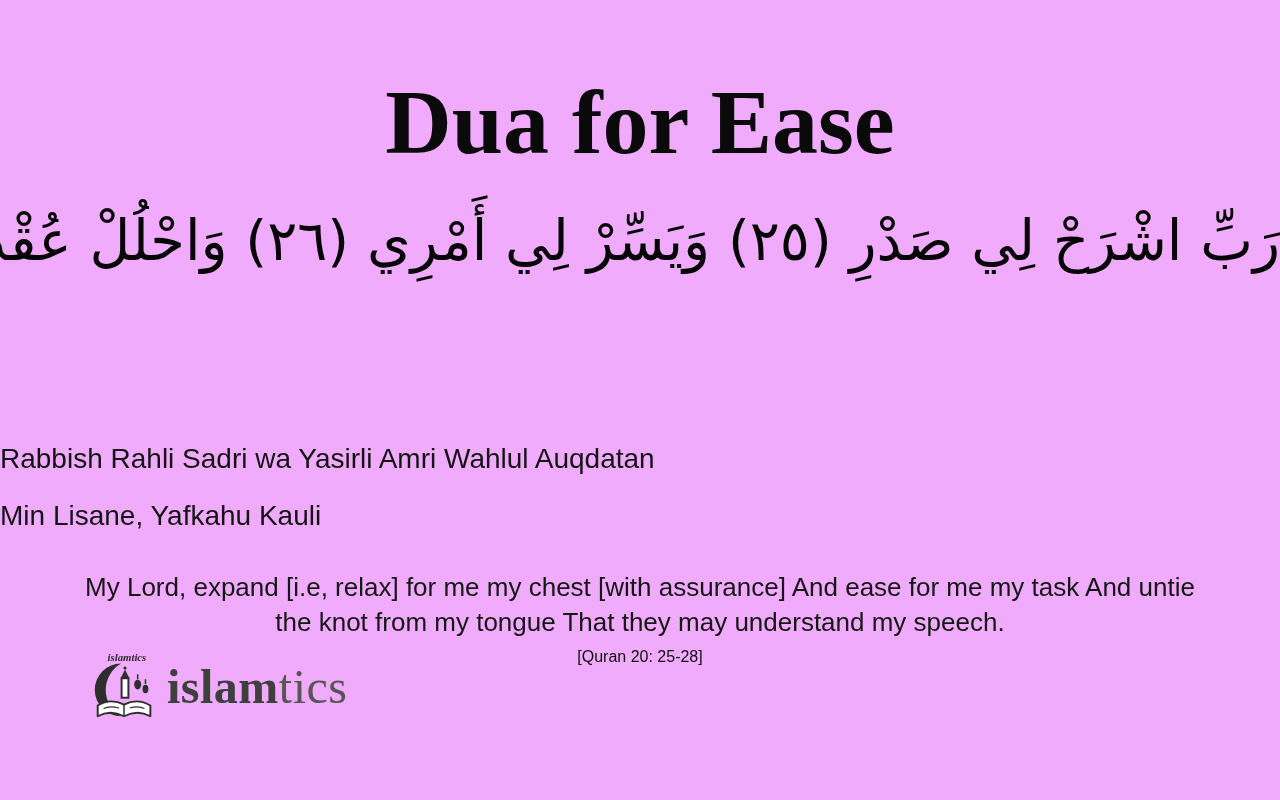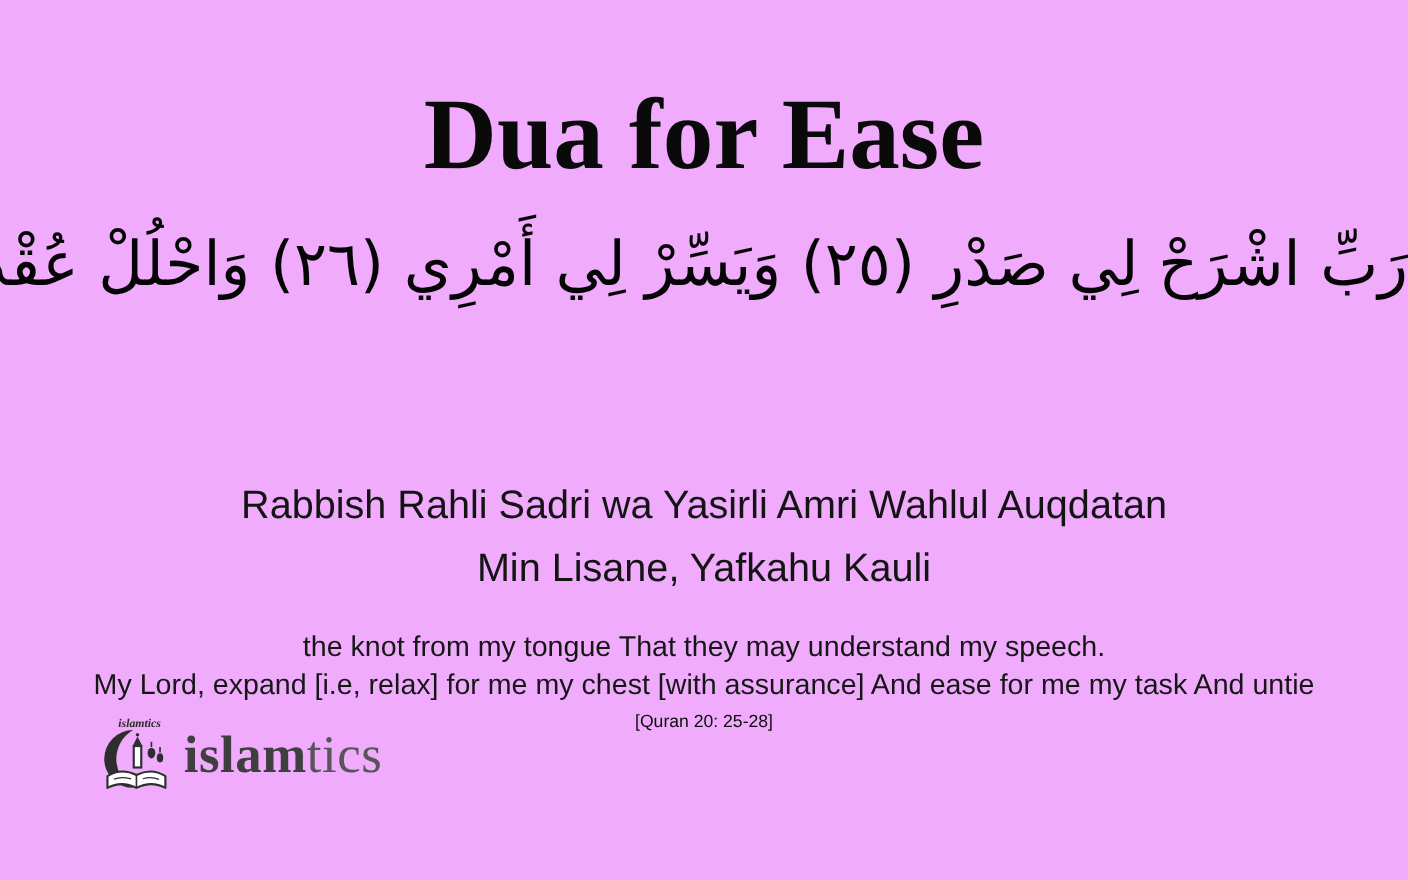--- a/index.html
+++ b/index.html
@@ -43,22 +43,22 @@
   }
   .arabic .ar-line {
     line-height: 122px;
     white-space: nowrap;
   }
   .translit {
     position: absolute;
     top: 430px;
     left: 0;
     width: 100%;
-    text-align: center;
-    font-size: 36px;
+    text-align: left;
+    font-size: 28px;
     line-height: 57px;
     color: #141414;
   }
   .translation {
     position: absolute;
     top: 570px;
     left: 0;
     width: 100%;
     text-align: center;
     font-size: 26px;
@@ -103,22 +103,22 @@
   <div class="arabic" dir="rtl" lang="ar">
     <div class="ar-line">رَبِّ اشْرَحْ لِي صَدْرِ (٢٥) وَيَسِّرْ لِي أَمْرِي (٢٦) وَاحْلُلْ عُقْدَةً</div>
   </div>
 
   <div class="translit">
     <div>Rabbish Rahli Sadri wa Yasirli Amri Wahlul Auqdatan</div>
     <div>Min Lisane, Yafkahu Kauli</div>
   </div>
 
   <div class="translation">
+    <div>My Lord, expand [i.e, relax] for me my chest [with assurance] And ease for me my task And untie</div>
     <div>the knot from my tongue That they may understand my speech.</div>
-    <div>My Lord, expand [i.e, relax] for me my chest [with assurance] And ease for me my task And untie</div>
   </div>
 
   <div class="logo">
     <svg viewBox="0 0 80 80" width="78" height="78" aria-hidden="true">
       <text x="42" y="13" text-anchor="middle" font-size="11" font-weight="bold" font-style="italic" font-family="Liberation Serif, serif" fill="#2a2a2a">islamtics</text>
       <path d="M36,16 A27,27 0 0,0 36,70 A31,31 0 0,1 36,16 Z" fill="#2e2e2e"></path>
       <g>
         <circle cx="40" cy="20.5" r="1.6" fill="#2e2e2e"></circle>
         <path d="M40,22 l-4.5,9 h9 z" fill="#2e2e2e"></path>
         <rect x="36.5" y="31" width="7" height="20" fill="#ffffff" stroke="#2e2e2e" stroke-width="2"></rect>

